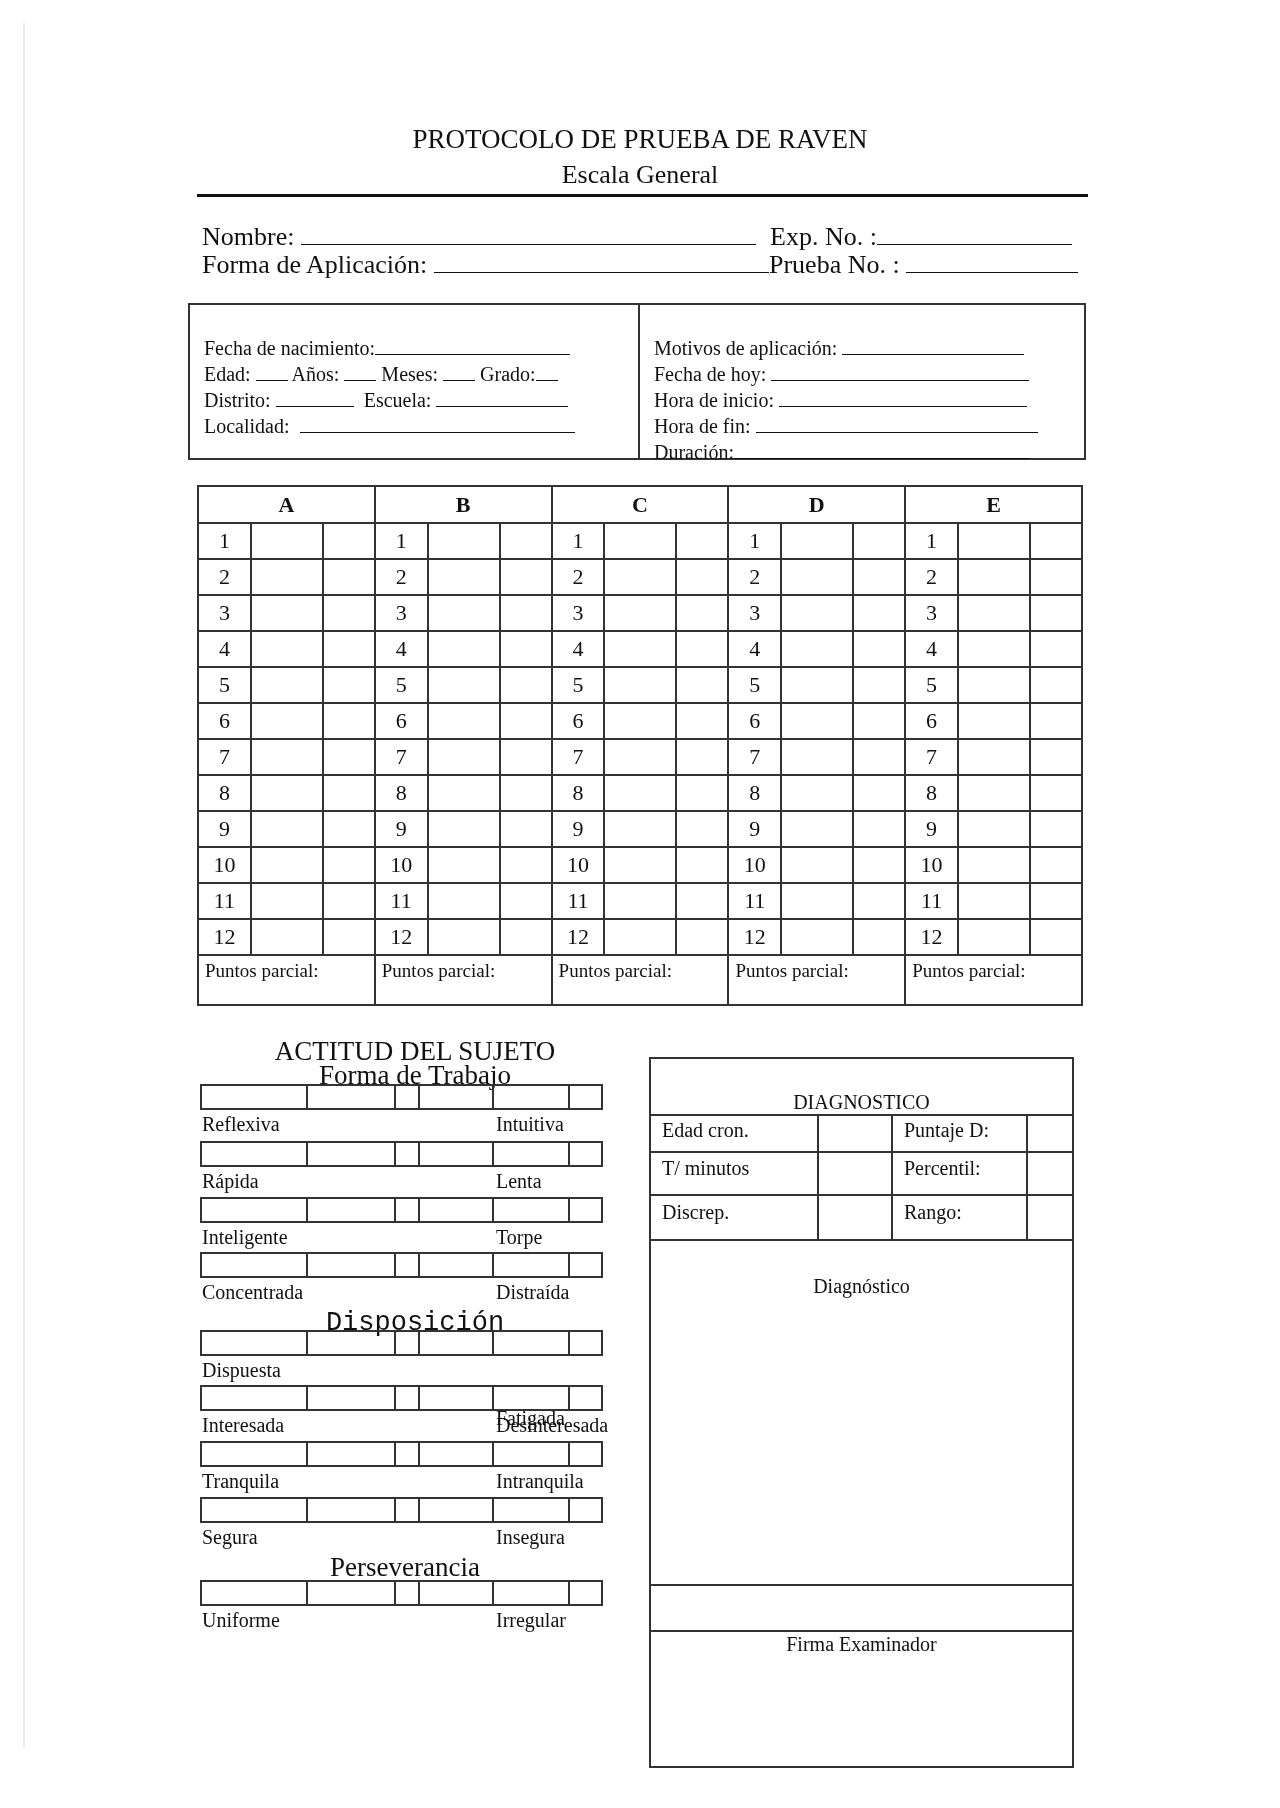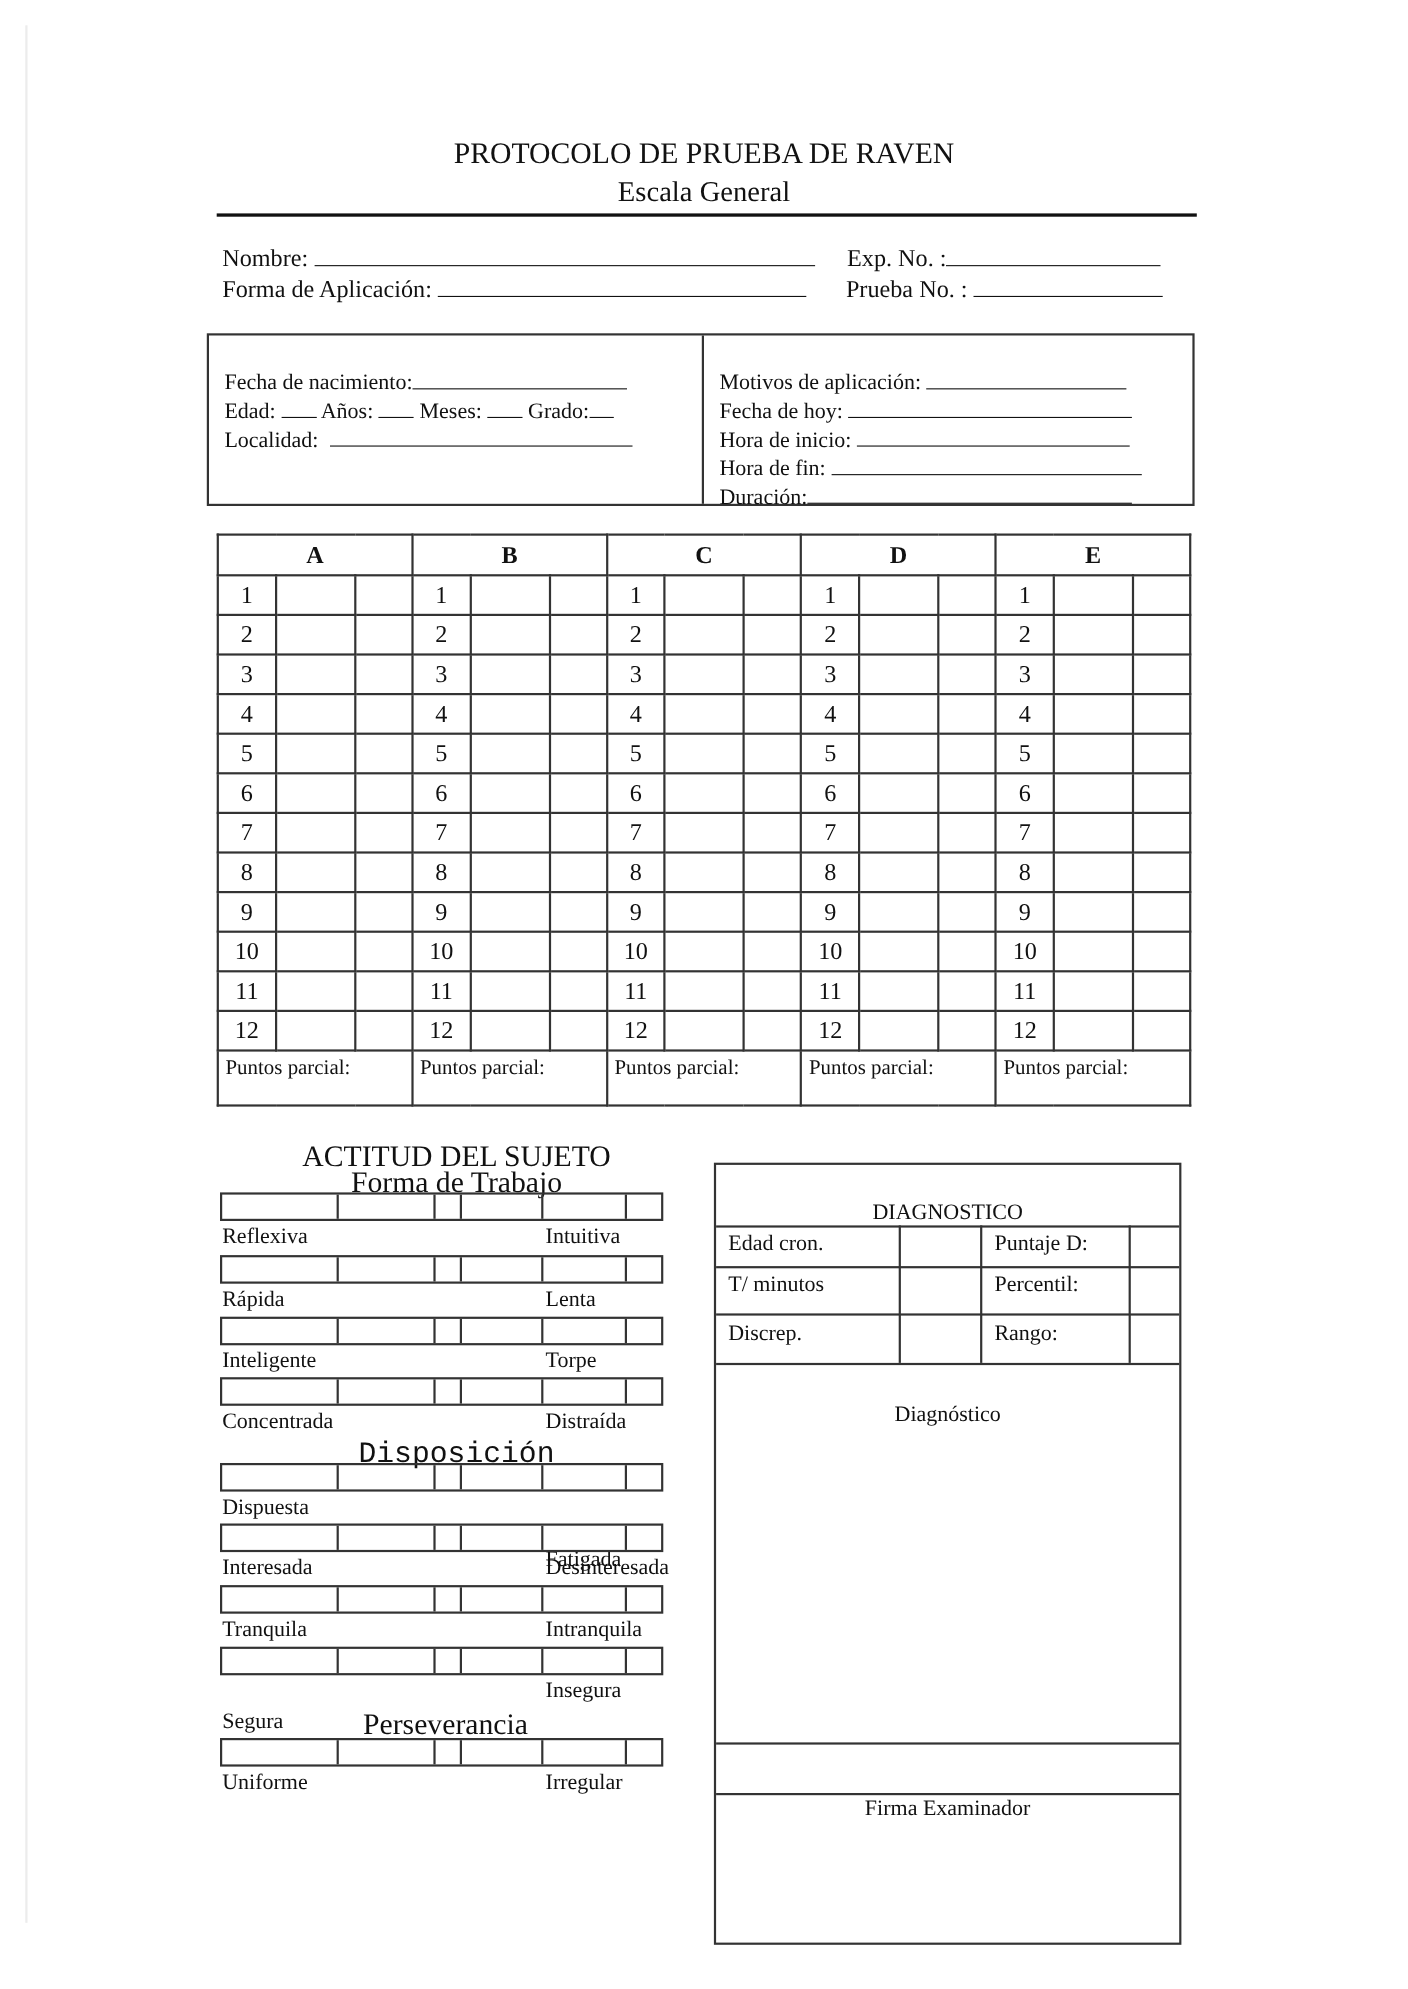--- a/index.html
+++ b/index.html
@@ -3,21 +3,21 @@
 <meta charset="utf-8">
 <style>
   html, body { margin: 0; padding: 0; background: #ffffff; }
   body { width: 1280px; height: 1808px; position: relative; overflow: hidden;
          font-family: "Liberation Serif", "DejaVu Serif", serif; color: #111; }
   .edge { position: absolute; left: 23px; top: 23px; width: 2px; height: 1725px; background: #ececec; }
   .abs { position: absolute; }
   .title { left: 0; width: 1280px; top: 124px; text-align: center; font-size: 27px; letter-spacing: 0px; }
   .subtitle { left: 0; width: 1280px; top: 160px; text-align: center; font-size: 26px; }
   .rule { left: 197px; top: 194px; width: 891px; height: 3px; background: #111; }
-  .line { font-size: 22px; white-space: nowrap; }
+  .line { font-size: 26px; white-space: nowrap; }
   .blank { display: inline-block; border-bottom: 1.5px solid #111; height: 18px; vertical-align: baseline; }
   .infobox { left: 188px; top: 303px; width: 898px; height: 157px; border: 2px solid #333; box-sizing: border-box; }
   .infobox .divider { position: absolute; left: 448px; top: 0; width: 2px; height: 100%; background: #333; }
   .infobox .col { position: absolute; top: 30px; font-size: 20px; line-height: 26px; }
   .infobox .col div { white-space: nowrap; }
   .infobox .blank { height: 16px; }
   table.resp { position: absolute; left: 197px; top: 485px; width: 886px; border-collapse: collapse; font-size: 22px; }
   table.resp td, table.resp th { border: 2px solid #333; padding: 0; height: 34px; }
   table.resp th { font-weight: bold; font-size: 22px; height: 35px; }
   table.resp td.num { width: 52px; text-align: center; }
@@ -56,20 +56,21 @@
 <div class="abs line" style="left:769px; top:250px;">
   <span>Prueba No. :</span>
   <span class="blank" style="width:172px;"></span>
 </div>
 
 <div class="abs infobox">
   <div class="divider"></div>
   <div class="col" style="left:14px;">
     <div><span>Fecha de nacimiento:</span><span class="blank" style="width:195px;"></span></div>
     <div><span>Edad:</span> <span class="blank" style="width:32px;"></span> <span>Años:</span> <span class="blank" style="width:32px;"></span> <span>Meses:</span> <span class="blank" style="width:32px;"></span> <span>Grado:</span><span class="blank" style="width:22px;"></span></div>
+    <div><span>Distrito:</span> <span class="blank" style="width:78px;"></span>&nbsp; <span>Escuela:</span> <span class="blank" style="width:132px;"></span></div>
     <div><span>Localidad:</span> &nbsp;<span class="blank" style="width:275px;"></span></div>
   </div>
   <div class="col" style="left:464px;">
     <div><span>Motivos  de aplicación:</span> <span class="blank" style="width:182px;"></span></div>
     <div><span>Fecha de hoy:</span> <span class="blank" style="width:258px;"></span></div>
     <div><span>Hora de inicio:</span> <span class="blank" style="width:248px;"></span></div>
     <div><span>Hora de fin:</span> <span class="blank" style="width:282px;"></span></div>
     <div><span>Duración:</span><span class="blank" style="width:295px;"></span></div>
   </div>
 </div>
@@ -370,21 +371,21 @@
     </div>
     <div class="abs lbl" style="left: 202px; top: 1470px;">Tranquila</div>
     <div class="abs lbl" style="left: 496px; top: 1470px;">Intranquila</div>
     <div class="scale" style="top: 1497px;">
       <span style="left: 104px;"></span>
       <span style="left: 192px;"></span>
       <span style="left: 216px;"></span>
       <span style="left: 290px;"></span>
       <span style="left: 366px;"></span>
     </div>
-    <div class="abs lbl" style="left: 202px; top: 1526px; margin-top: 28px;">Segura</div>
+    <div class="abs lbl" style="left: 202px; top: 1526px;">Segura</div>
     <div class="abs lbl" style="left: 496px; top: 1526px;">Insegura</div>
     <div class="scale" style="top: 1580px;">
       <span style="left: 104px;"></span>
       <span style="left: 192px;"></span>
       <span style="left: 216px;"></span>
       <span style="left: 290px;"></span>
       <span style="left: 366px;"></span>
     </div>
     <div class="abs lbl" style="left: 202px; top: 1609px;">Uniforme</div>
     <div class="abs lbl" style="left: 496px; top: 1609px;">Irregular</div>

